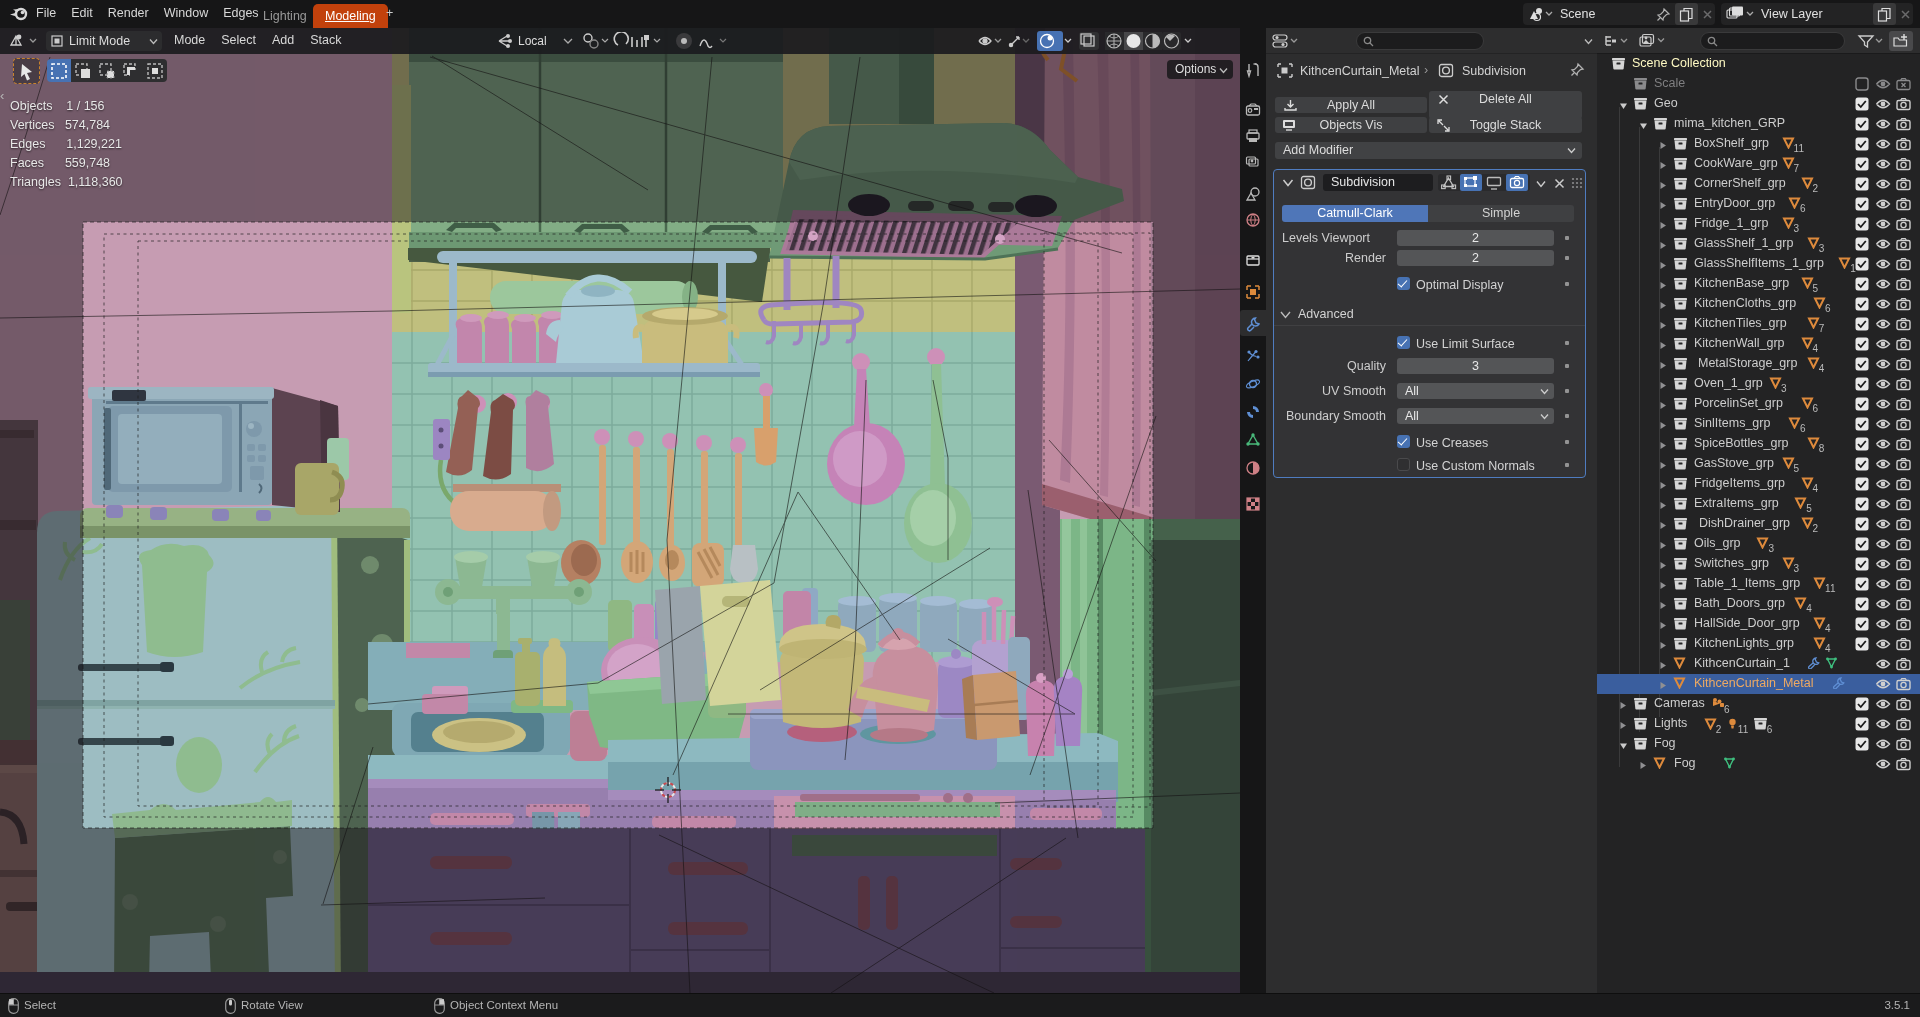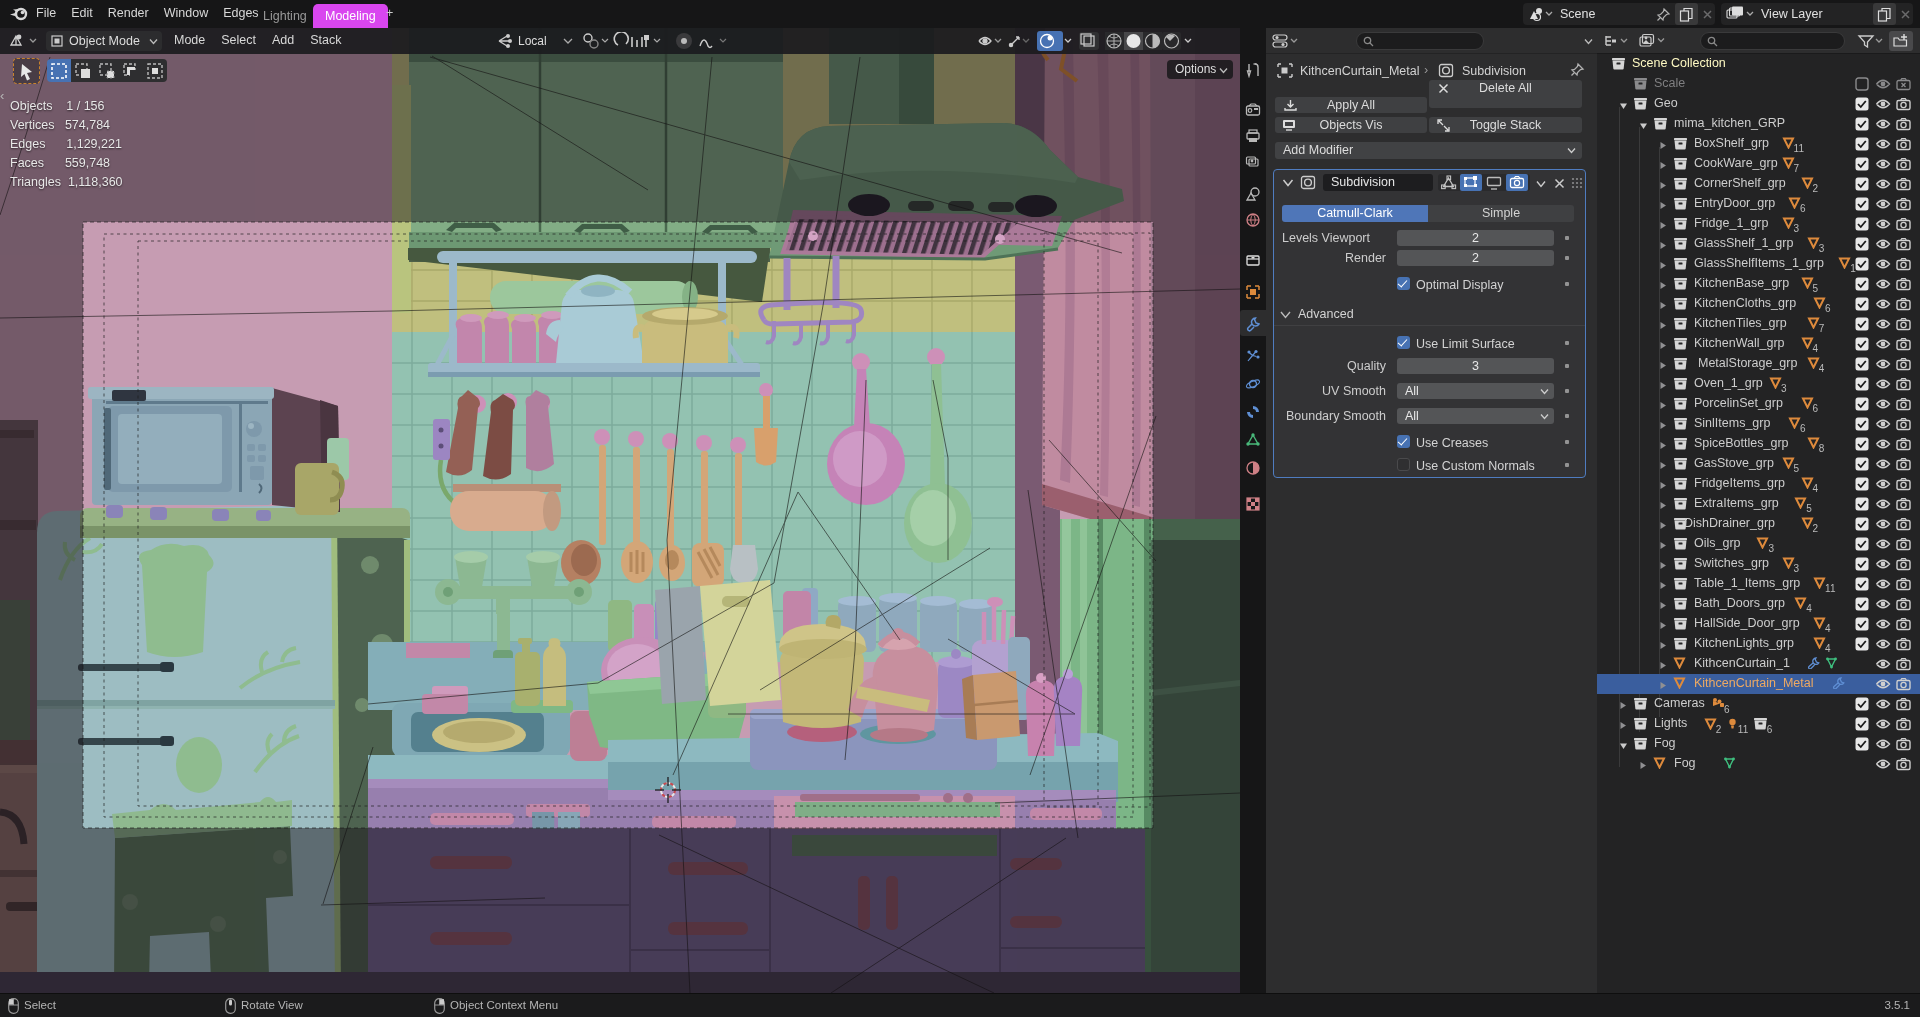--- a/index.html
+++ b/index.html
@@ -2,21 +2,21 @@
 <html><head>
 <meta charset="utf-8">
 <style>
 html,body{margin:0;padding:0;width:1920px;height:1017px;overflow:hidden;background:#1b1b1d;
   font-family:"Liberation Sans",sans-serif;-webkit-font-smoothing:antialiased;}
 *{box-sizing:border-box;}
 .abs{position:absolute;}
 #topbar{left:0;top:0;width:1920px;height:28px;background:#161617;color:#d8d8d8;font-size:12.5px;}
 #topbar .menu{display:inline-block;padding:6px 0;margin-right:15px;}
 .tab{position:absolute;top:4px;height:24px;line-height:24px;padding:0 12px;color:#999;font-size:12.5px;border-radius:5px 5px 0 0;}
-.tab.active{background:#d946ef;color:#fff;}
+.tab.active{background:#c2410c;color:#fff;text-decoration:underline;}
 #statusbar{left:0;top:993px;width:1920px;height:24px;background:#1b1b1c;color:#b5b5b5;font-size:11.5px;border-top:1px solid #0e0e0e;}
 #viewport{left:0;top:28px;width:1240px;height:965px;background:#6b5560;overflow:hidden;}
 #vphead{left:0;top:0;width:1240px;height:26px;background:rgba(27,27,30,0.92);color:#d8d8d8;font-size:12.5px;}
 #vphead .menu{display:inline-block;padding:5px 8px;}
 #props{left:1240px;top:28px;width:357px;height:965px;background:#2d2d2e;}
 #tabstrip{left:0;top:0;width:26px;height:965px;background:#161617;position:absolute;}
 #prophead{position:absolute;left:26px;top:0;width:331px;height:26px;background:#2d2d2e;border-bottom:1px solid #232324;}
 #propbody{position:absolute;left:26px;top:26px;width:331px;height:939px;background:#2d2d2e;color:#d3d3d3;font-size:12.5px;}
 #outliner{left:1597px;top:28px;width:323px;height:965px;background:#232324;color:#c9c9c9;font-size:12.5px;}
 #outlhead{position:absolute;left:0;top:0;width:323px;height:26px;background:#2d2d2e;border-bottom:1px solid #1a1a1b;}
@@ -596,21 +596,21 @@
   <svg class="abs" style="left:8px;top:5px" width="30" height="16" viewBox="0 0 30 16">
     <path d="M3,12 L8,3 L13,12 Z M8,3 L8,12" stroke="#cfcfcf" stroke-width="1.3" fill="none"></path>
     <circle cx="11" cy="4" r="2.4" fill="#cfcfcf"></circle>
     <path d="M22,6 l3,3 l3,-3" stroke="#999" stroke-width="1.3" fill="none"></path>
   </svg>
   <div class="abs" style="left:46px;top:3px;width:116px;height:20px;background:#2c2c2e;border-radius:4px;color:#ddd">
     <svg class="abs" style="left:4px;top:3px" width="14" height="14" viewBox="0 0 14 14">
           <rect x="2" y="2" width="10" height="10" fill="none" stroke="#ccc" stroke-width="1.2"></rect>
           <rect x="4.5" y="4.5" width="5" height="5" fill="#ccc"></rect>
         </svg>
-    <span style="position:absolute;left:23px;top:3px">Object Mode</span>
+    <span style="position:absolute;left:23px;top:3px">Limit Mode</span>
     <svg class="abs" style="right:4px;top:7px" width="9" height="7" viewBox="0 0 9 7">
           <path d="M1,1.5 L4.5,5.5 L8,1.5" stroke="#bbb" stroke-width="1.3" fill="none"></path>
         </svg>
   </div>
   <div class="abs" style="left:166px"><span class="menu">Mode</span><span class="menu">Select</span><span class="menu">Add</span><span class="menu">Stack</span></div>
 
   <svg class="abs" style="left:496px;top:4px" width="80" height="18" viewBox="0 0 80 18">
     <path d="M3,9 l8,-5 M3,9 l8,5 M3,9 l10,0" stroke="#ccc" stroke-width="1.4"></path>
     <circle cx="12" cy="4" r="2" fill="#ccc"></circle>
         <circle cx="12" cy="14" r="2" fill="#ccc"></circle>
@@ -858,21 +858,21 @@
         <rect x="1.5" y="1.5" width="13" height="12" rx="2" fill="none" stroke="#ccc" stroke-width="1.3"></rect>
         <circle cx="8" cy="7.5" r="3.4" fill="none" stroke="#ccc" stroke-width="1.4"></circle>
       </svg>
       <span class="abs" style="left:196px;top:10px">Subdivision</span>
       <svg class="abs" style="left:304px;top:8px" width="15" height="15" viewBox="0 0 15 15">
         <path d="M8,2 l5,5 l-2.5,0.5 l-3,3 l-0.5,2.5 l-5,-5 l2.5,-0.5 l3,-3 Z M4,11 l-2.5,2.5" fill="none" stroke="#b0b0b0" stroke-width="1.3"></path>
       </svg>
       <div class="btn" style="left:9px;top:43px;width:152px;height:16px;line-height:16px"><svg class="abs" style="left:9px;top:2px" width="13" height="12" viewBox="0 0 13 12">
           <path d="M6.5,1 l0,6 M3.5,5 l3,3 l3,-3 M1,9 l0,2 l11,0 l0,-2" stroke="#ddd" stroke-width="1.4" fill="none"></path>
         </svg><span>Apply All</span></div>
-      <div class="btn" style="left:163px;top:26px;width:153px;height:28px;line-height:16px"><svg class="abs" style="left:9px;top:3px" width="11" height="11" viewBox="0 0 11 11">
+      <div class="btn" style="left:163px;top:37px;width:153px;height:28px;line-height:16px"><svg class="abs" style="left:9px;top:3px" width="11" height="11" viewBox="0 0 11 11">
           <path d="M1.5,1.5 L9.5,9.5 M9.5,1.5 L1.5,9.5" stroke="#ddd" stroke-width="1.5"></path>
         </svg><span>Delete All</span></div>
       <div class="btn" style="left:9px;top:63px;width:152px;height:16px;line-height:16px"><svg class="abs" style="left:7px;top:2px" width="14" height="12" viewBox="0 0 14 12">
           <rect x="1" y="1" width="12" height="8" rx="1" fill="#ddd"></rect>
           <rect x="3" y="3" width="8" height="4" fill="#3f4042"></rect>
           <path d="M4,11 l6,0" stroke="#ddd" stroke-width="1.4"></path>
         </svg><span>Objects Vis</span></div>
       <div class="btn" style="left:163px;top:63px;width:153px;height:16px;line-height:16px"><svg class="abs" style="left:8px;top:2px" width="13" height="13" viewBox="0 0 13 13">
           <path d="M1,5 l0,-4 l4,0 M12,8 l0,4 l-4,0 M2,2 l4,4 M11,11 l-4,-4" stroke="#ddd" stroke-width="1.3" fill="none"></path>
         </svg><span>Toggle Stack</span></div>
@@ -1552,21 +1552,21 @@
           <path d="M4.5,3.5 l1.2,-1.8 l3.6,0 l1.2,1.8" fill="none" stroke="#d0d0d0" stroke-width="1.2"></path>
         </svg></div>
       <div class="abs" style="left:62px;top:465px"><svg width="8" height="9" viewBox="0 0 8 9">
           <path d="M1.5,1 L7,4.5 L1.5,8 Z" fill="#909092"></path>
         </svg></div>
       <div class="abs" style="left:76px;top:463px"><svg width="15" height="13" viewBox="0 0 15 13">
           <path d="M1.5,3.5 l12,0 l-0.8,8 a1,1 0 0 1 -1,0.9 l-8.4,0 a1,1 0 0 1 -1,-0.9 Z" fill="#d5d5d5"></path>
           <rect x="1" y="1" width="13" height="2.2" rx="0.6" fill="#d5d5d5"></rect>
           <rect x="5.5" y="5.5" width="4" height="2" rx="0.5" fill="#232324"></rect>
         </svg></div>
-      <span class="abs" style="left:87px;top:462px;color:#cdcdcd">DishDrainer_grp</span>
+      <span class="abs" style="left:102px;top:462px;color:#cdcdcd">DishDrainer_grp</span>
       <div class="abs" style="left:203.5px;top:463px"><svg width="13" height="12" viewBox="0 0 13 12">
           <path d="M2,1.5 L11,1.5 L6.5,10.5 Z" fill="none" stroke="#dd8a3c" stroke-width="2"></path>
         </svg><span style="font-size:10px;color:#bbb;position:relative;top:3px;left:-1px">2</span></div>
       <div class="abs" style="left:258px;top:463px"><svg width="14" height="14" viewBox="0 0 14 14">
           <rect x="0.5" y="0.5" width="13" height="13" rx="2.5" fill="#e8e8e8"></rect>
           <path d="M3,7 l2.8,3 l5,-6" stroke="#1a1a1a" stroke-width="1.8" fill="none"></path>
         </svg></div>
       <div class="abs" style="left:278px;top:463px"><svg width="16" height="14" viewBox="0 0 16 14">
           <path d="M1.5,7 q6.5,-7.5 13,0 q-6.5,7.5 -13,0" fill="none" stroke="#d0d0d0" stroke-width="1.4"></path>
           <circle cx="8" cy="7" r="2.4" fill="#d0d0d0"></circle>

